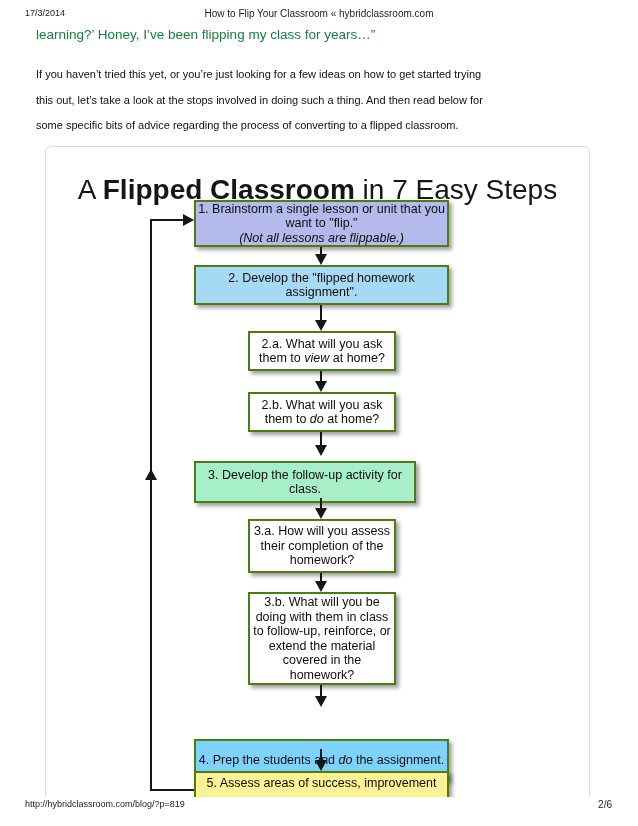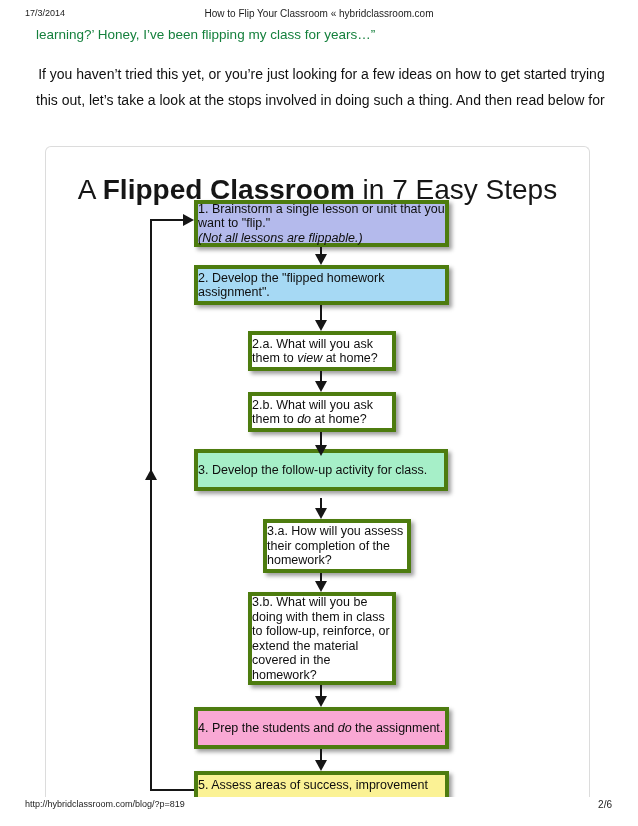--- a/index.html
+++ b/index.html
@@ -8,43 +8,43 @@
   .page { position:relative; width:638px; height:826px; background:#ffffff; overflow:hidden; }
 
   
   .hdr-date { position:absolute; left:25px; top:8px; font-size:9px; color:#1c1c1c; }
   .hdr-title { position:absolute; left:0; right:0; top:8px; text-align:center; font-size:10px; color:#1c1c1c; }
   .ftr-url { position:absolute; left:25px; top:799px; font-size:9px; color:#1c1c1c; }
   .ftr-page { position:absolute; right:26px; top:799px; font-size:10px; color:#1c1c1c; }
 
   
   .para1 { position:absolute; left:36px; top:27px; font-size:13.5px; color:#15803d; white-space:nowrap; }
-  .para2 { position:absolute; left:36px; top:62px; font-size:14px; color:#101010; line-height:25.5px;text-align:right; }
+  .para2 { position:absolute; left:36px; top:62px; font-size:11px; color:#101010; line-height:25.5px; }
   .para2 span { white-space:nowrap; }
 
   
   .figure { position:absolute; left:45px; top:146px; width:545px; height:651px;
             background:#ffffff; border:1px solid #dcdcdc; border-bottom:none;
             border-radius:6px 6px 0 0; overflow:hidden; }
   .fig-title { position:absolute; left:0; right:0; top:11px; text-align:center;
                font-size:28px; color:#161616;margin-top:16px; }
 
   
-  .fbox { position:absolute; border:4px solid #4d7c0f; 
+  .fbox { position:absolute; border:2px solid #4d7c0f; text-align:center;
           font-size:12.5px; line-height:14.5px; color:#0e0e0e;
           box-shadow:2.5px 3px 4px rgba(0,0,0,0.38);
           display:flex; flex-direction:column; justify-content:center; }
   .it { font-style:italic; }
 
   .b1  { left:148px; top:53px;  width:255px; height:47px; }
   .b2  { left:148px; top:118px; width:255px; height:40px; }
   .b2a { left:202px; top:184px; width:148px; height:40px; }
   .b2b { left:202px; top:245px; width:148px; height:40px; }
-  .b3  { left:148px; top:302px; width:254px; height:42px; }
-  .b3a { left:202px; top:372px; width:148px; height:54px;margin-left:15px; }
+  .b3  { left:148px; top:314px; width:222px; height:42px; }
+  .b3a { left:202px; top:372px; width:148px; height:54px; }
   .b3b { left:202px; top:445px; width:148px; height:93px; }
   .b4  { left:148px; top:560px; width:255px; height:42px; }
   .b5  { left:148px; top:624px; width:255px; height:42px; justify-content:flex-start; padding-top:3px; }
 
   
   .vline { position:absolute; width:2px; background:#161616; }
   .hline { position:absolute; height:2px; background:#161616; }
   .head-down  { position:absolute; width:0; height:0; border-left:6px solid transparent; border-right:6px solid transparent; border-top:11px solid #161616; }
   .head-up    { position:absolute; width:0; height:0; border-left:6px solid transparent; border-right:6px solid transparent; border-bottom:11px solid #161616; }
   .head-right { position:absolute; width:0; height:0; border-top:6px solid transparent; border-bottom:6px solid transparent; border-left:11px solid #161616; }
@@ -52,21 +52,21 @@
 </head>
 <body>
 
 <div class="page">
 
   <span class="hdr-date">17/3/2014</span>
   <span class="hdr-title">How to Flip Your Classroom « hybridclassroom.com</span>
 
   <p class="para1">learning?’ Honey, I’ve been flipping my class for years…”</p>
 
-  <p class="para2"><span>If you haven’t tried this yet, or you’re just looking for a few ideas on how to get started trying</span><br><span>this out, let’s take a look at the stops involved in doing such a thing. And then read below for</span><br></p>
+  <p class="para2"><span>If you haven’t tried this yet, or you’re just looking for a few ideas on how to get started trying</span><br><span>this out, let’s take a look at the stops involved in doing such a thing. And then read below for</span><br><span>some specific bits of advice regarding the process of converting to a flipped classroom.</span></p>
 
   <div class="figure">
 
     <div class="fig-title"><span>A </span><b>Flipped Classroom</b><span> in 7 Easy Steps</span></div>
 
     <div class="fbox b1" style="background: rgb(180, 186, 236);">
       <div>1. Brainstorm a single lesson or unit that you</div>
       <div>want to "flip."</div>
       <div class="it">(Not all lessons are flippable.)</div>
     </div>
@@ -98,21 +98,21 @@
 
     <div class="fbox b3b" style="background: rgb(255, 255, 255);">
       <div>3.b. What will you be</div>
       <div>doing with them in class</div>
       <div>to follow-up, reinforce, or</div>
       <div>extend the material</div>
       <div>covered in the</div>
       <div>homework?</div>
     </div>
 
-    <div class="fbox b4" style="background: #f9a8d4;">
+    <div class="fbox b4" style="background: #7dd3fc; margin-top: 32px;">
       <div><span>4. Prep the students and </span><span class="it">do</span><span> the assignment.</span></div>
     </div>
 
     <div class="fbox b5" style="background: rgb(251, 242, 149);">
       <div>5. Assess areas of success, improvement</div>
     </div>
 
     <div class="vline" style="left:274px; top:100px; height:8px;"></div>
     <div class="head-down" style="left:269px; top:107px;"></div>
 

